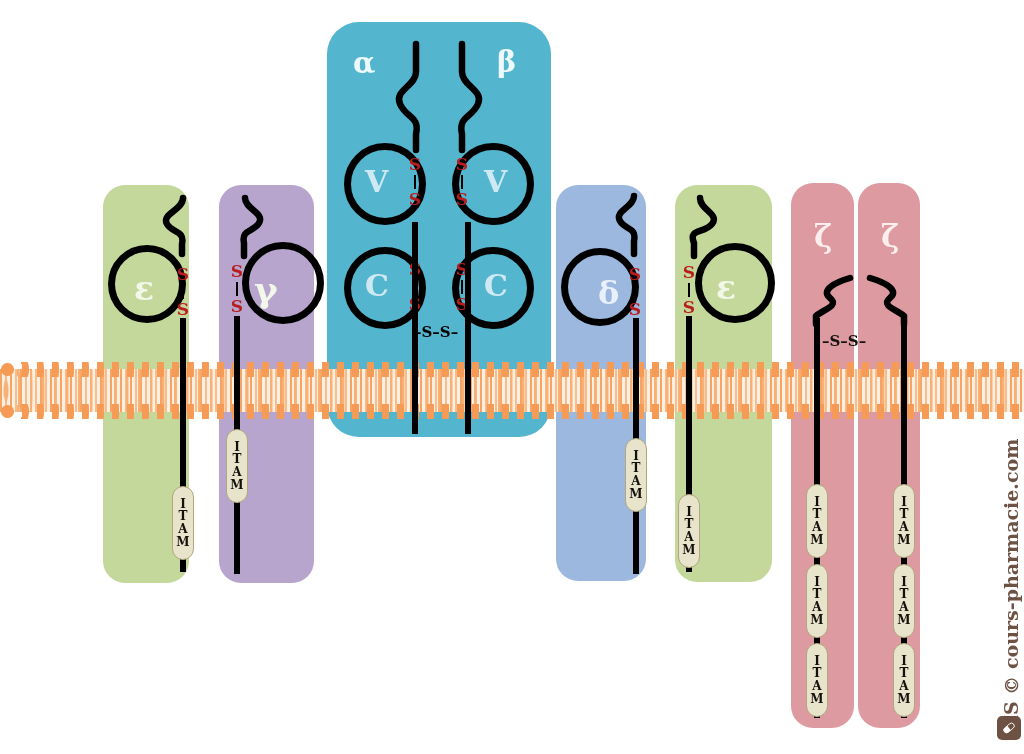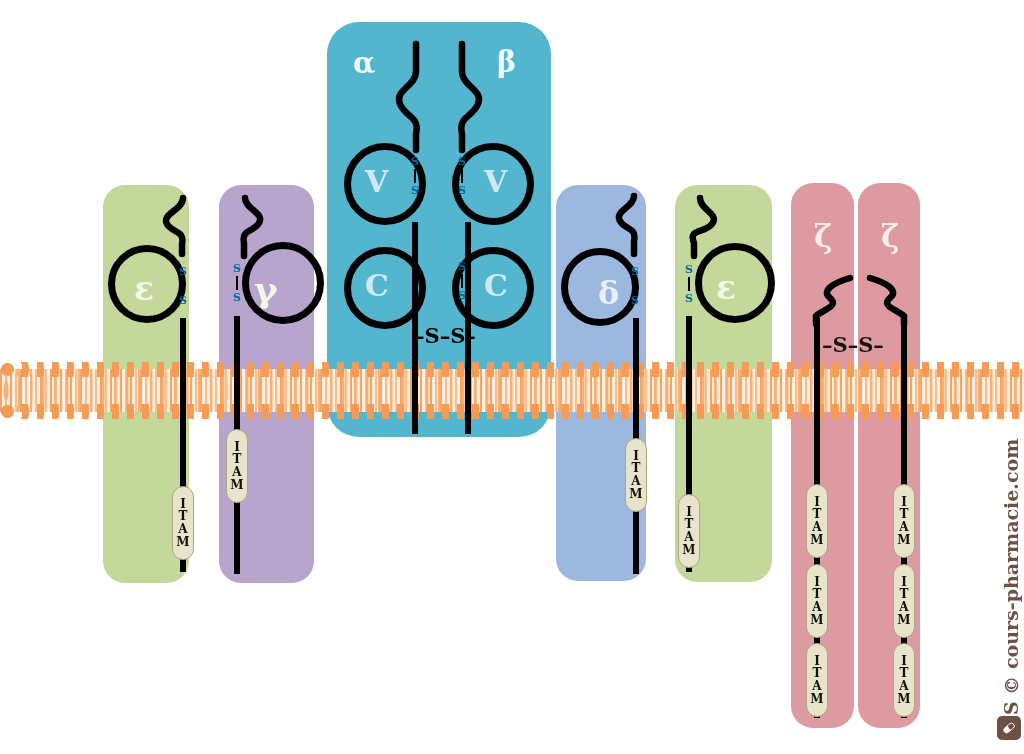--- a/index.html
+++ b/index.html
@@ -84,36 +84,36 @@
     background: transparent;
   }
 
   
   .ss-vert {
     position: absolute;
     width: 18px;
     text-align: center;
     font-family: "DejaVu Serif", serif;
     font-weight: 700;
-    font-size: 11px;
-    color: #0369a1;
+    font-size: 17px;
+    color: #b91c1c;
     line-height: 1;
     user-select: none;
   }
   .ss-vert .bar {
     display: block;
     width: 2px; height: 14px;
     background: #000;
     margin: 2px auto;
   }
   .ss-horiz {
     position: absolute;
     font-family: "DejaVu Serif", serif;
     font-weight: 700;
-    font-size: 21px;
+    font-size: 15px;
     color: #000;
     letter-spacing: 0;
     white-space: nowrap;
     user-select: none;
   }
 
   
   .itam {
     position: absolute;
     width: 22px;

